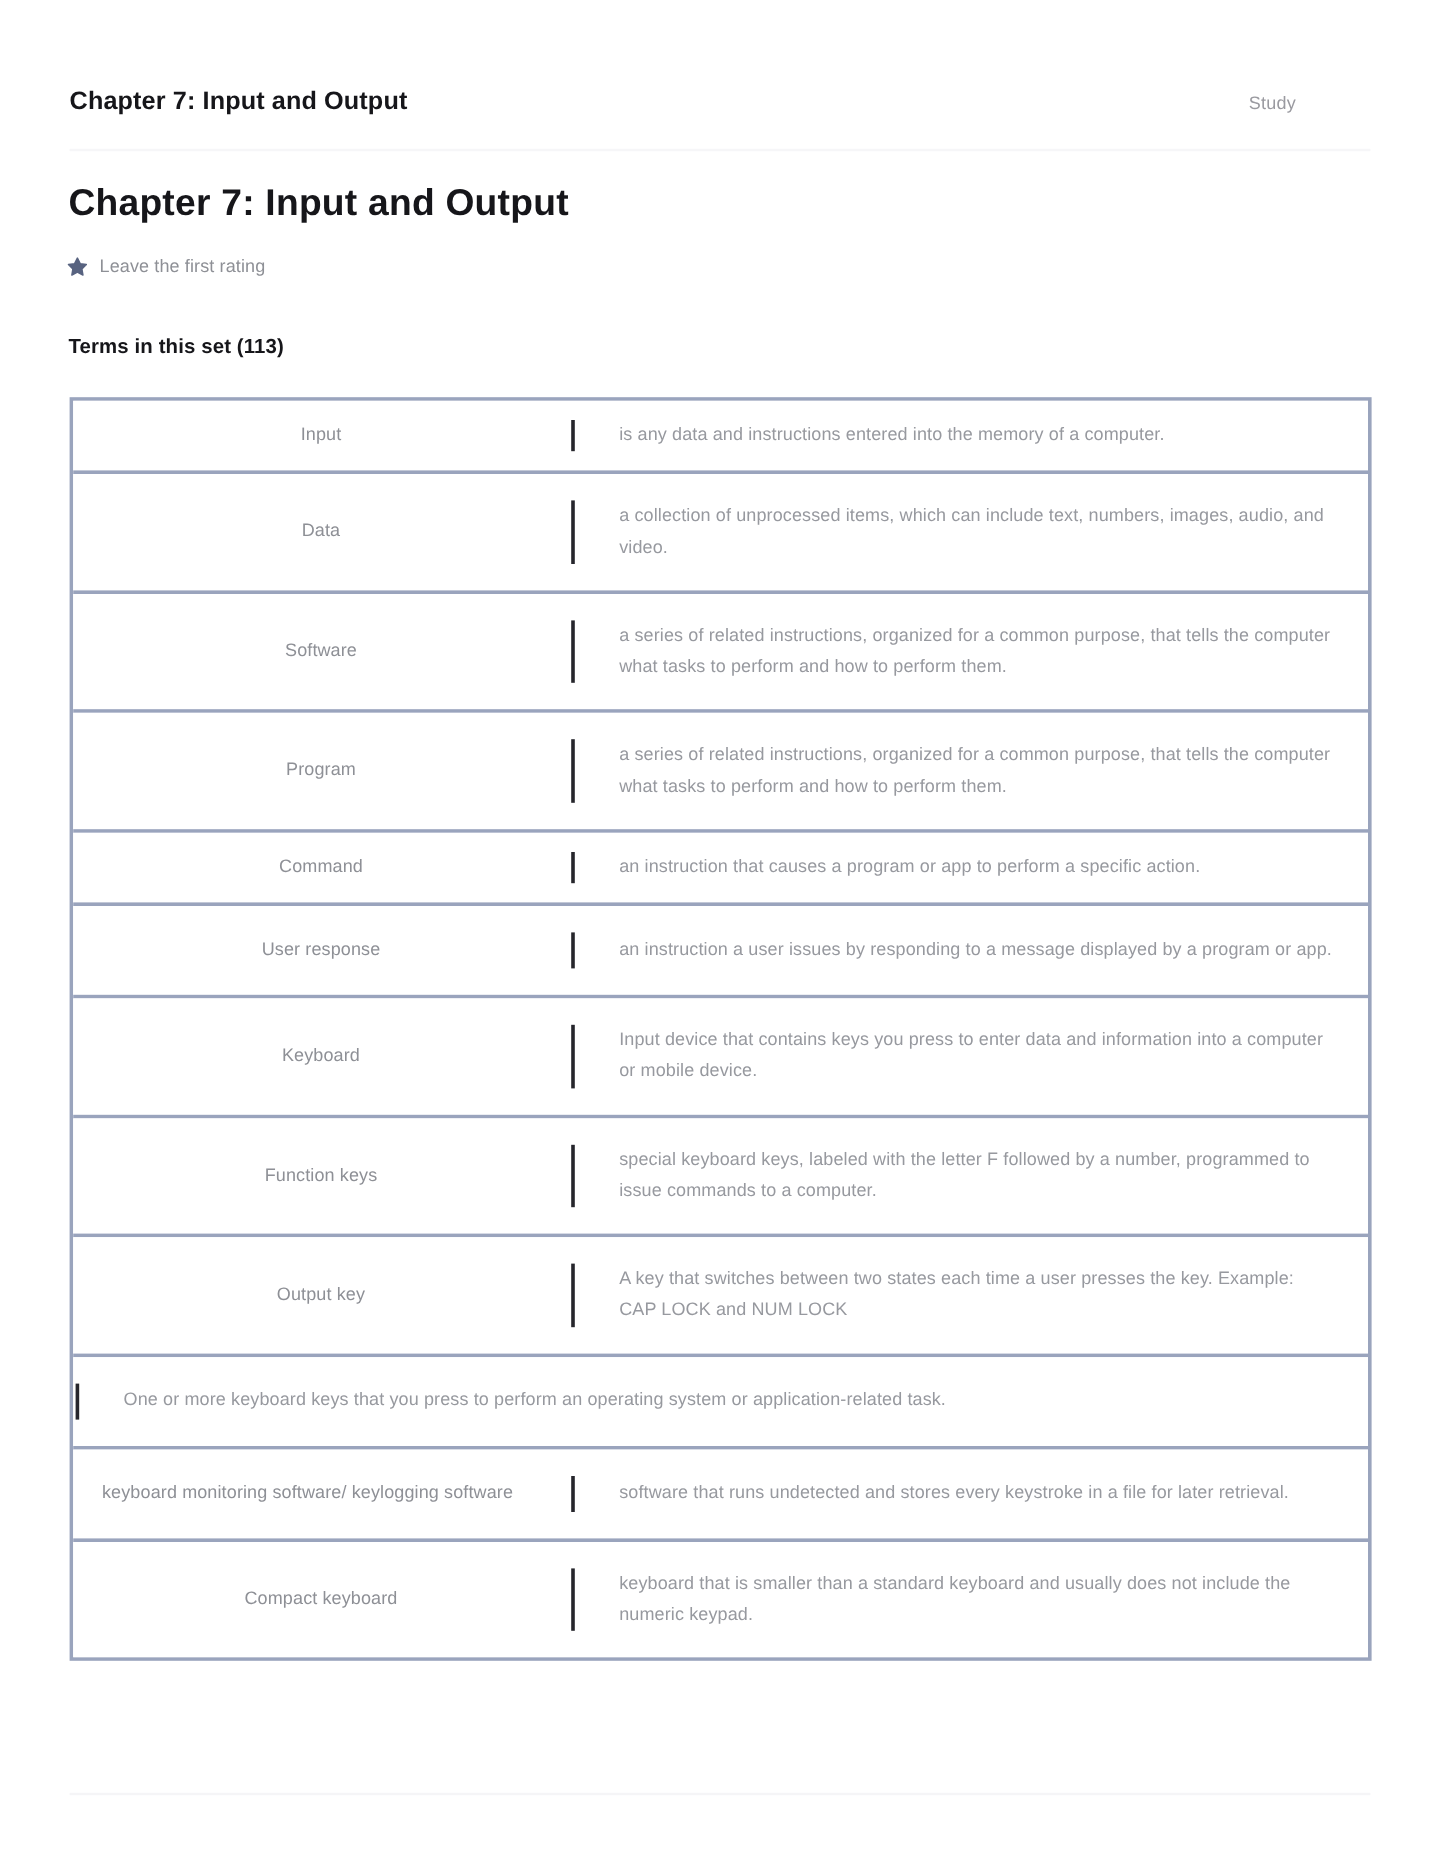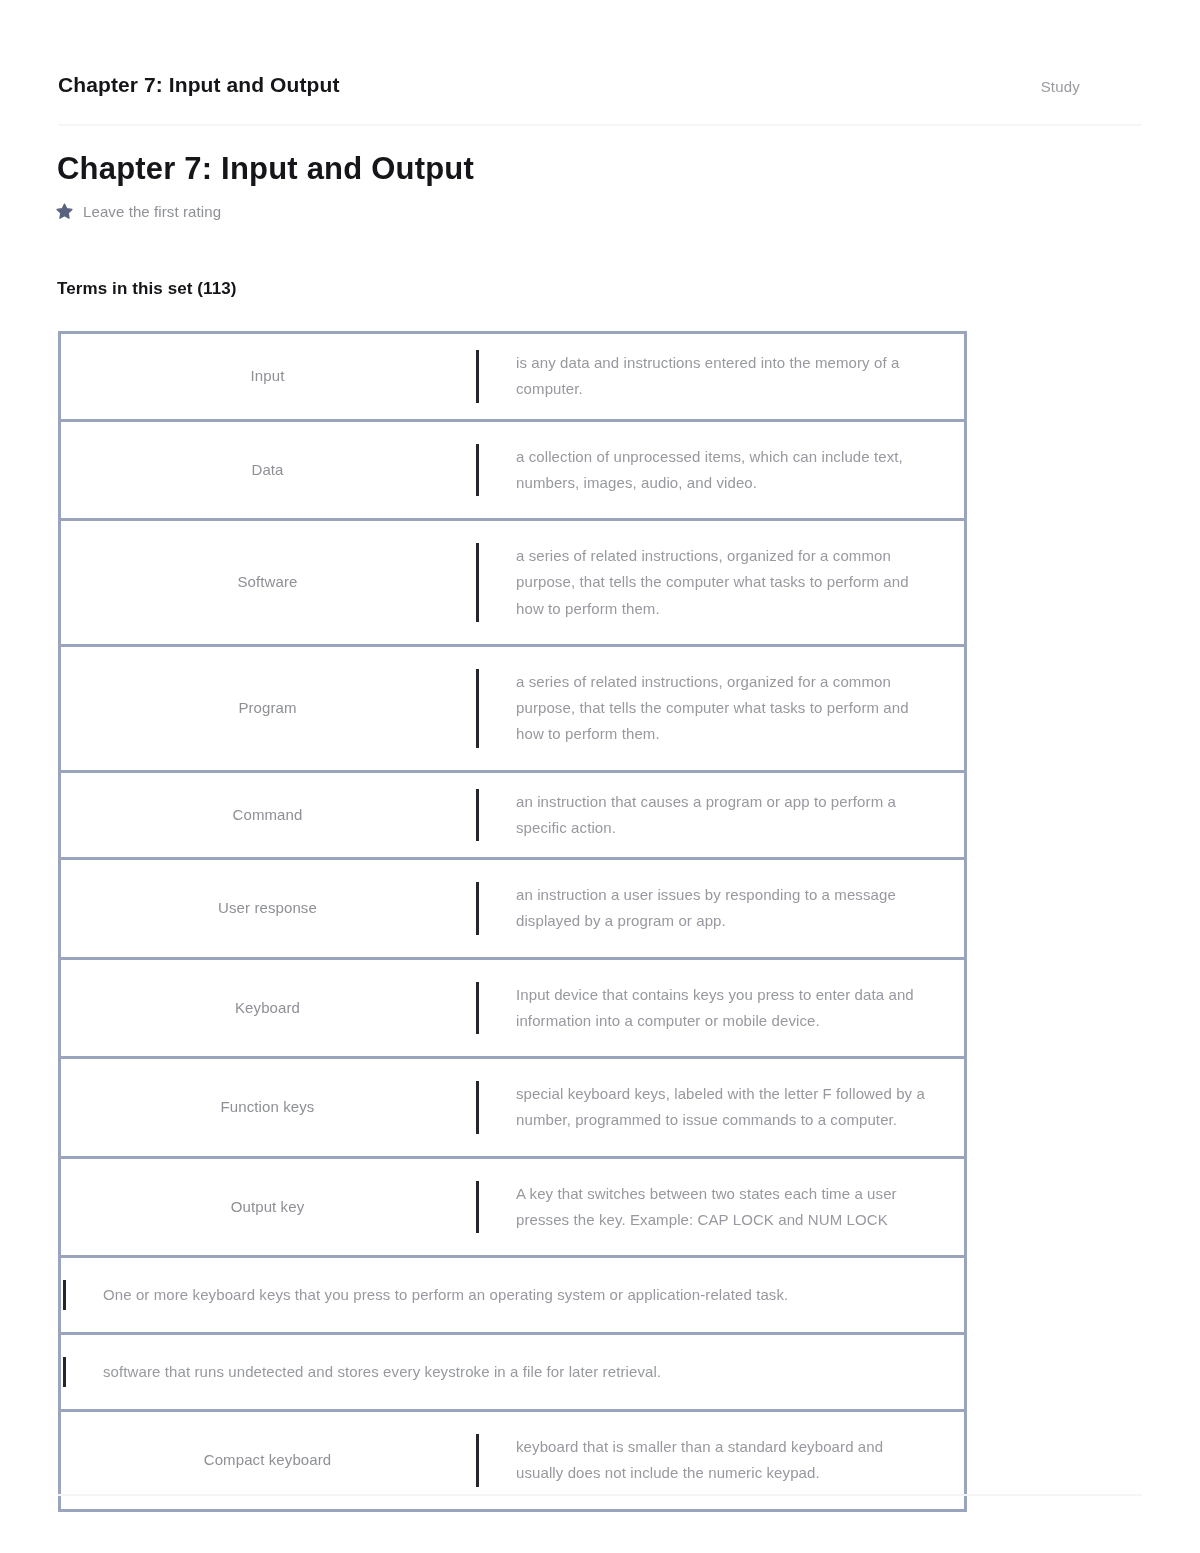--- a/index.html
+++ b/index.html
@@ -61,21 +61,21 @@
     font-weight: bold;
     color: #16161a;
     letter-spacing: 0.2px;
     line-height: 1.25;
   }
 
   
   .rating-row {
     position: absolute;
     left: 55px;
-    top: 202px;
+    top: 213px;
     display: flex;
     align-items: center;
     gap: 9px;
   }
   .star-icon { display: block; width: 19px; height: 19px; }
   .rating-text {
     font-size: 15px;
     color: #8e9096;
     letter-spacing: 0.1px;
   }
@@ -89,21 +89,21 @@
     font-weight: bold;
     color: #16161a;
     letter-spacing: 0.1px;
   }
 
   
   .terms-table {
     position: absolute;
     left: 58px;
     top: 331px;
-    width: 909px;
+    width: 1085px;
     border: 3px solid #9aa4bd;
     background: #ffffff;
   }
   .term-row {
     display: flex;
     align-items: stretch;
     border-bottom: 3px solid #9aa4bd;
     background: #ffffff;
   }
   .term-row:last-child { border-bottom: none; }
@@ -255,20 +255,21 @@
         </div>
         <div class="def-cell">A key that switches between two states each time a user presses the key. Example: CAP LOCK and NUM LOCK</div>
       </div>
       <div class="term-row">
         <div class="divider-wrap">
           <div class="divider-bar"></div>
         </div>
         <div class="def-cell">One or more keyboard keys that you press to perform an operating system or application-related task.</div>
       </div>
       <div class="term-row">
+        <div class="term-cell wrap">keyboard monitoring software/ keylogging software</div>
         <div class="divider-wrap">
           <div class="divider-bar"></div>
         </div>
         <div class="def-cell">software that runs undetected and stores every keystroke in a file for later retrieval.</div>
       </div>
       <div class="term-row">
         <div class="term-cell">Compact keyboard</div>
         <div class="divider-wrap">
           <div class="divider-bar"></div>
         </div>

